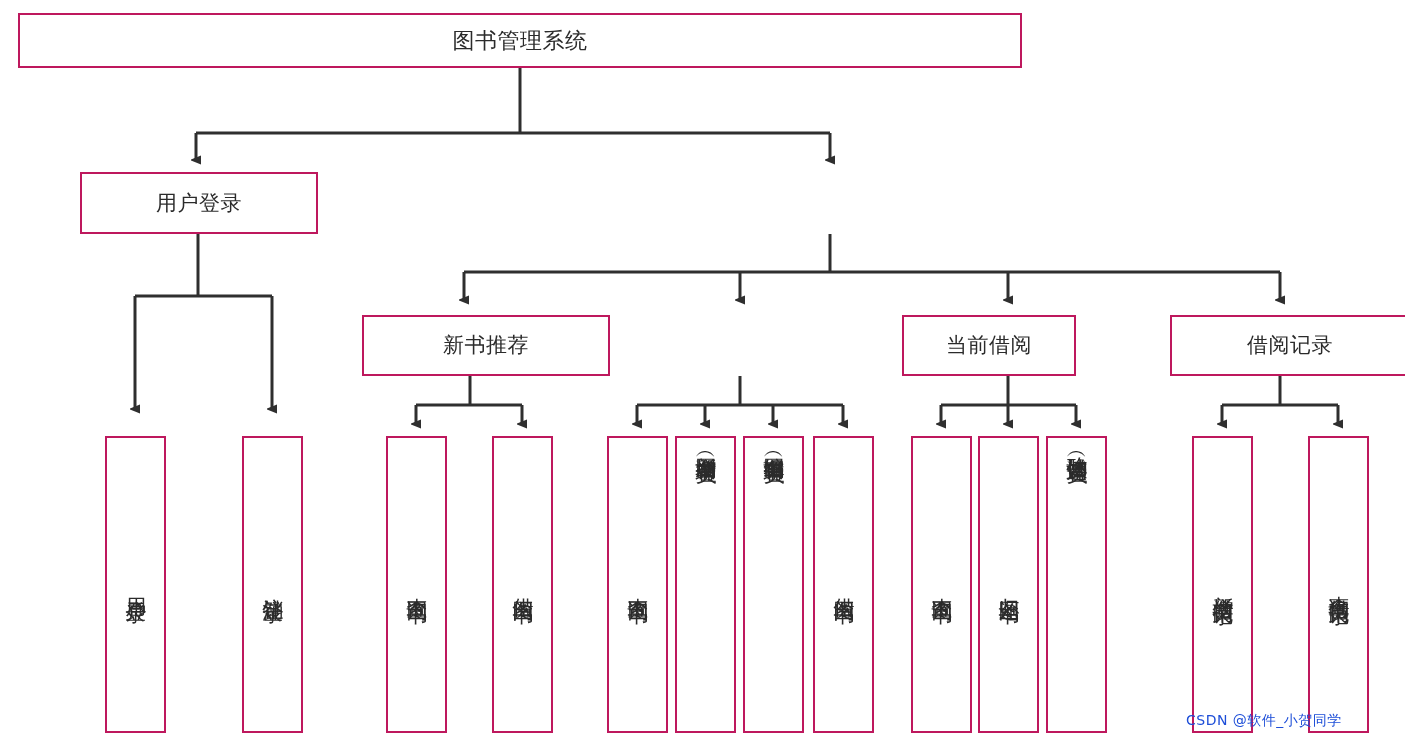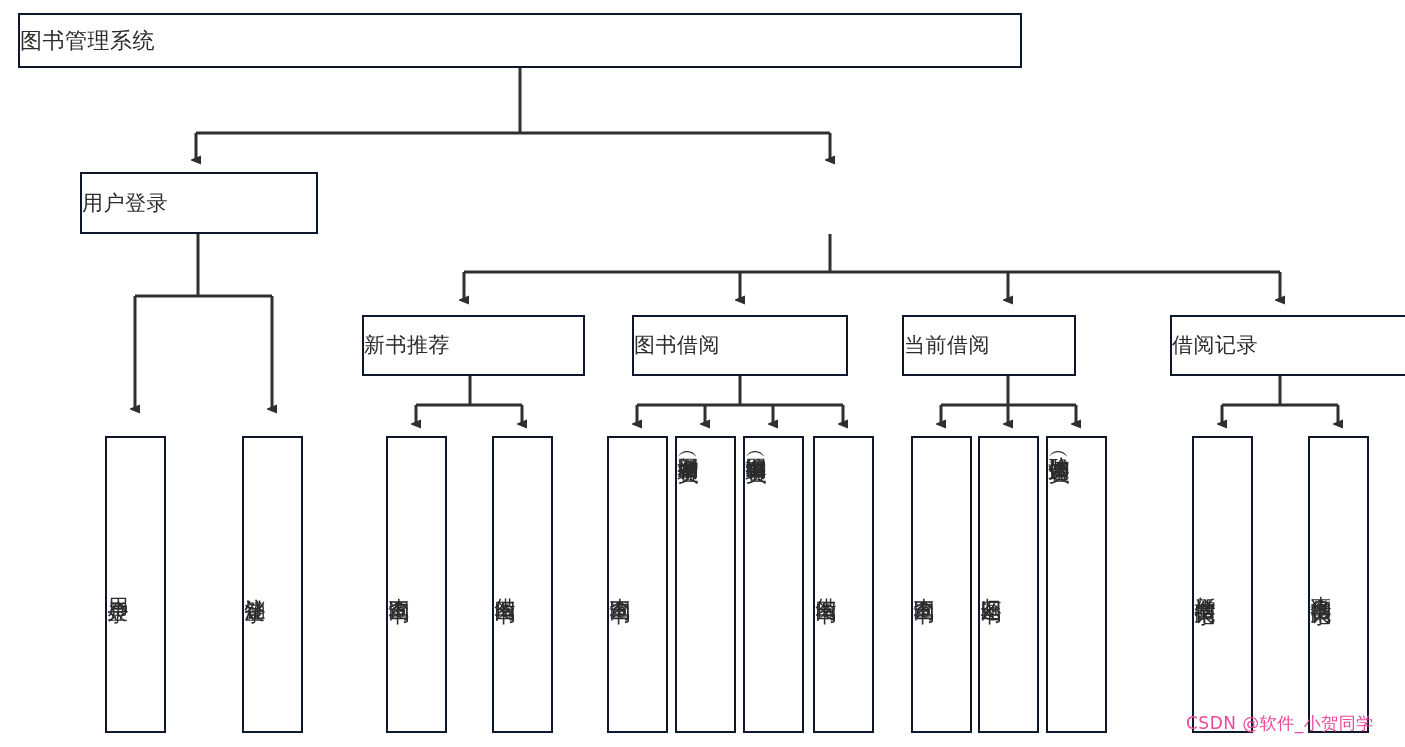--- a/index.html
+++ b/index.html
@@ -24,23 +24,24 @@
     left: 0;
     top: 0;
     width: 1405px;
     height: 747px;
     pointer-events: none;
   }
   .node {
     position: absolute;
     box-sizing: border-box;
     background: #ffffff;
-    border: 2px solid #0f172a;
+    border: 2px solid #be185d;
     display: flex;
     align-items: center;
+    justify-content: center;
     overflow: hidden;
   }
   .node-label {
     color: #2b2b2b;
     text-align: center;
     line-height: 1.18;
     white-space: pre;
   }
   
   .node.horiz .node-label {
@@ -65,22 +66,22 @@
     align-items: flex-start;
   }
   .node.vert.tall-text .node-label {
     padding-top: 2px;
     letter-spacing: 1px;
   }
   .watermark {
     position: absolute;
     left: 1186px;
     top: 712px;
-    font-size: 17px;
-    color: #ec4899;
+    font-size: 14px;
+    color: #1d4ed8;
     letter-spacing: 0.5px;
     white-space: nowrap;
     font-family: "DejaVu Sans", "Liberation Sans", sans-serif;
   }
 </style>
 </head>
 <body>
 
 <div id="diagram-root">
 
@@ -138,27 +139,24 @@
 
   <div class="node horiz root" style="left:18px; top:13px; width:1004px; height:55px;">
     <span class="node-label">图书管理系统</span>
   </div>
 
   <div class="node horiz" style="left:80px; top:172px; width:238px; height:62px;">
     <span class="node-label">用户登录</span>
   </div>
 
 
-  <div class="node horiz" style="left:362px; top:315px; width:223px; height:61px;">
+  <div class="node horiz" style="left:362px; top:315px; width:248px; height:61px;">
     <span class="node-label">新书推荐</span>
   </div>
 
-  <div class="node horiz" style="left:632px; top:315px; width:216px; height:61px;">
-    <span class="node-label">图书借阅</span>
-  </div>
 
   <div class="node horiz" style="left:902px; top:315px; width:174px; height:61px;">
     <span class="node-label">当前借阅</span>
   </div>
 
   <div class="node horiz" style="left:1170px; top:315px; width:240px; height:61px;">
     <span class="node-label">借阅记录</span>
   </div>
 
   <div class="node vert" style="left:105px; top:436px; width:61px; height:297px;">

